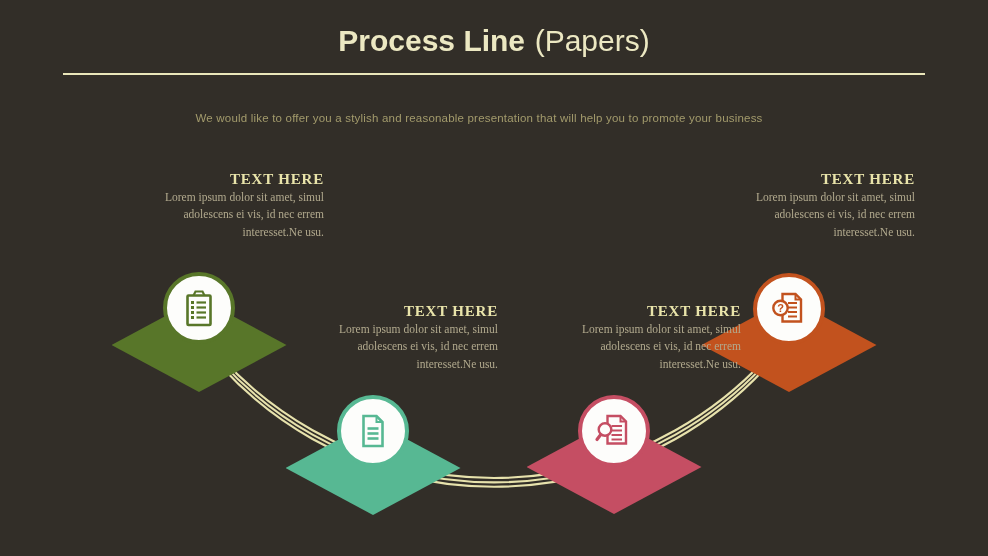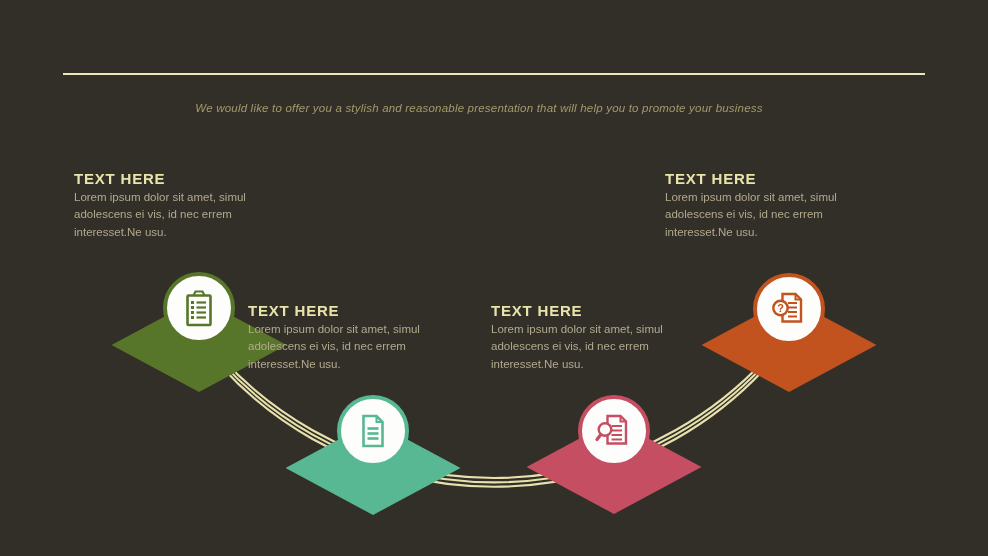--- a/index.html
+++ b/index.html
@@ -13,48 +13,51 @@
   .title{
     position:absolute;left:0;top:22px;width:988px;
     text-align:center;font-size:30px;line-height:38px;margin:0;
   }
   .title .t-bold{font-weight:700;}
   .title .t-light{font-weight:400;margin-left:.32em;}
   .divider{
     position:absolute;left:63px;top:73px;width:862px;height:2px;
   }
   .subtitle{
-    position:absolute;left:0;top:102px;width:958px;
-    text-align:center;font-size:11.5px;letter-spacing:.2px;font-style:italic;
+    position:absolute;left:0;top:112px;width:958px;
+    text-align:center;font-size:11.5px;letter-spacing:.2px;
   }
   
   .arc-svg{position:absolute;left:0;top:0;z-index:1;}
   
   .diamond{
     position:absolute;width:175px;height:94px;z-index:2;
     clip-path:polygon(50% 0,100% 50%,50% 100%,0 50%);
   }
   .badge{
     position:absolute;width:72px;height:72px;z-index:3;
     border-radius:50%;background:#fdfdfb;border:4px solid #000;
     box-sizing:border-box;
     display:flex;align-items:center;justify-content:center;
   }
   .badge svg{display:block;}
   .text-block{
-    position:absolute;width:250px;z-index:4;text-align:left;
+    position:absolute;width:250px;z-index:4;text-align:right;font-family:Liberation Serif, serif;
   }
   .tb-heading{font-size:15px;font-weight:700;letter-spacing:.8px;line-height:20px;}
   .tb-body{font-size:11.5px;line-height:17.4px;}
 </style>
 </head>
 <body>
 
 <div class="slide" style="background-color: rgb(50, 46, 40);">
 
+  <h1 class="title" style="color: rgb(236, 232, 194);">
+    <span class="t-bold">Process Line</span><span class="t-light">(Papers)</span>
+  </h1>
   <div class="divider" style="background-color: rgb(234, 230, 186);"></div>
   <div class="subtitle" style="color: rgb(163, 155, 108);">We would like to offer you a stylish and reasonable presentation that will help you to promote your business</div>
 
   <svg class="arc-svg" width="988" height="556" viewBox="0 0 988 556" style="color: rgb(231, 226, 172);">
     <g fill="none" stroke="currentColor" stroke-width="2.1">
       <path d="M 190 322.5 A 369 369 0 0 0 798 322.5" transform="translate(0,-4.4)"></path>
       <path d="M 190 322.5 A 369 369 0 0 0 798 322.5"></path>
       <path d="M 190 322.5 A 369 369 0 0 0 798 322.5" transform="translate(0,4.4)"></path>
     </g>
   </svg>

